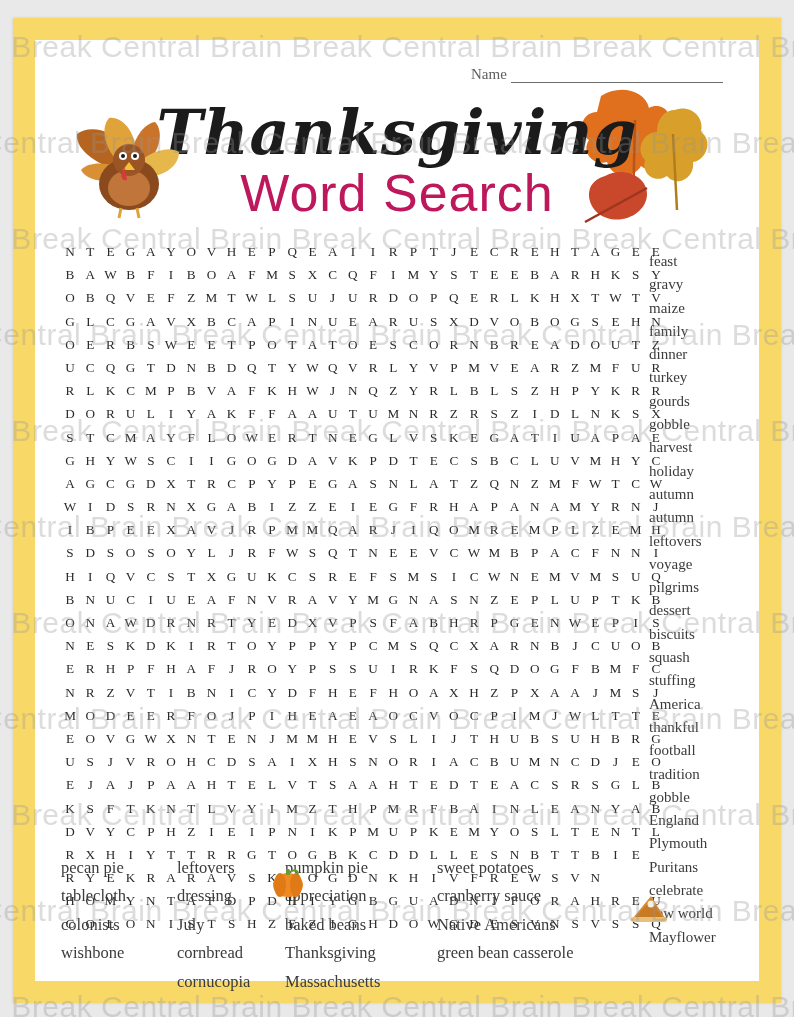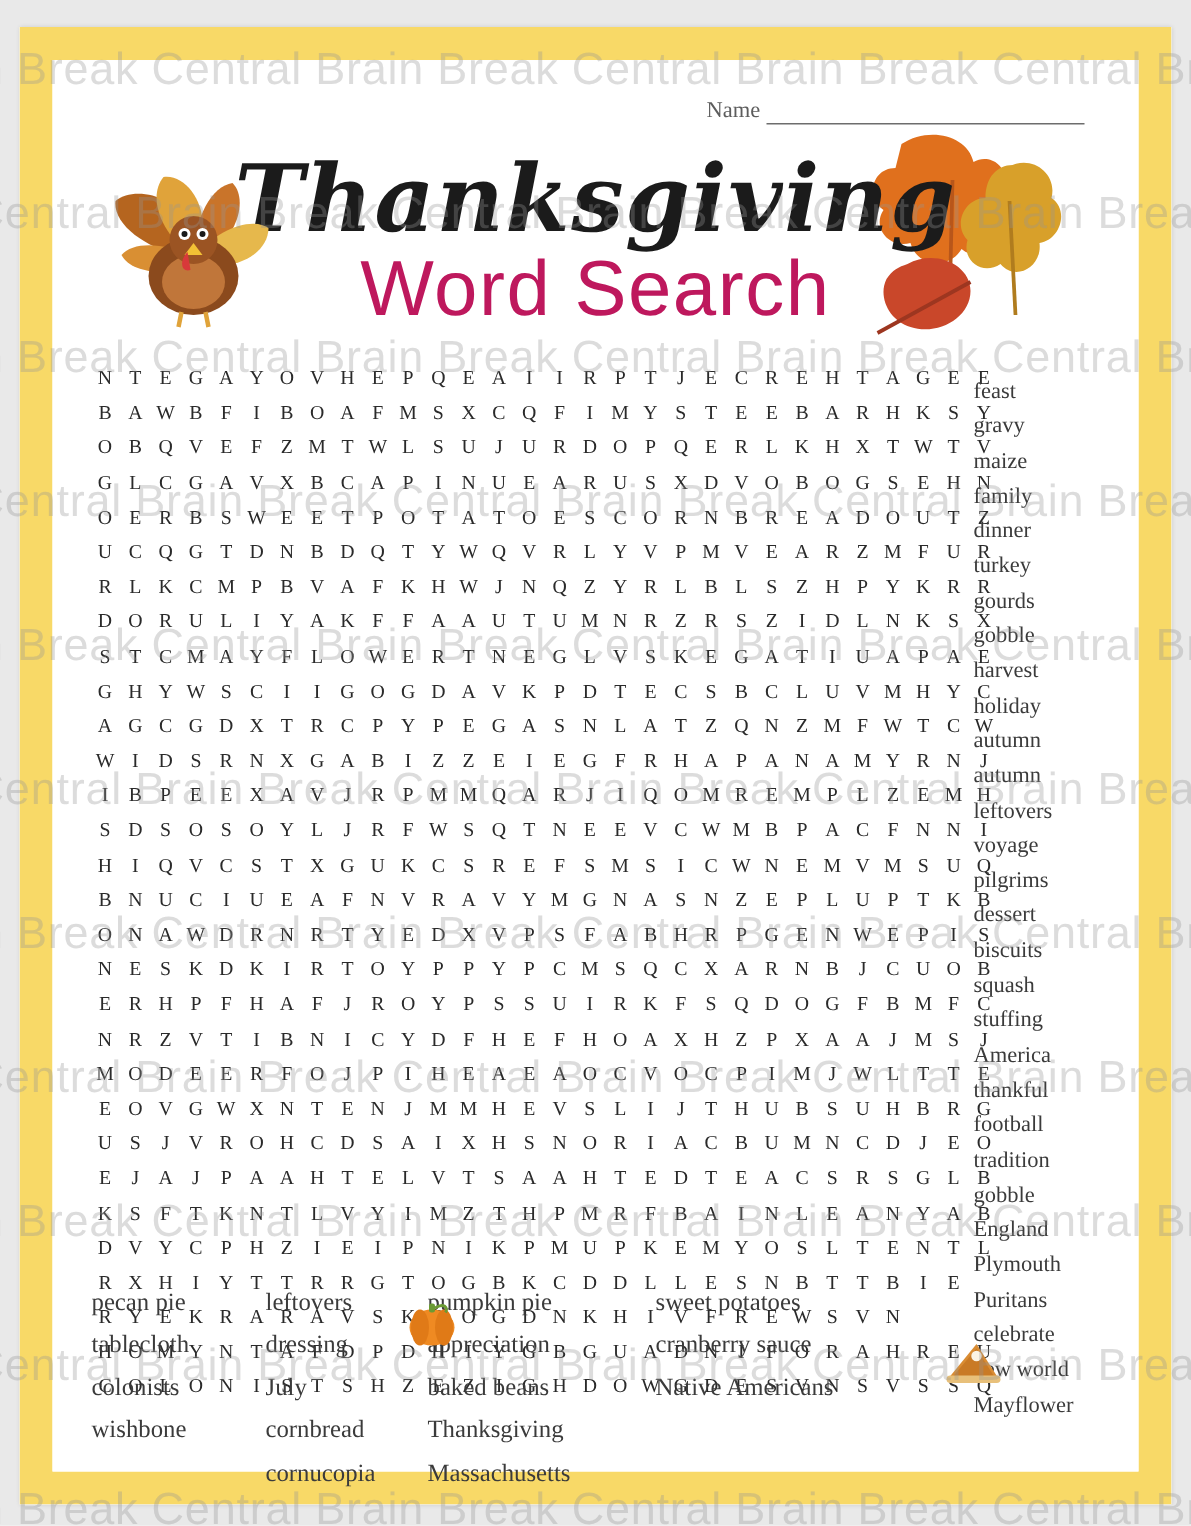--- a/index.html
+++ b/index.html
@@ -1263,20 +1263,21 @@
         <div>pumpkin pie</div>
         <div>appreciation</div>
         <div>baked beans</div>
         <div>Thanksgiving</div>
         <div>Massachusetts</div>
       </div>
     <div class="bw-col bw-c4">
         <div>sweet potatoes</div>
         <div>cranberry sauce</div>
         <div>Native Americans</div>
+        <div>green bean casserole</div>
       </div>
   </div>
 
   <div class="pumpkin">
     <svg viewBox="0 0 34 32" width="34" height="32">
       <ellipse cx="17" cy="19" rx="15" ry="12" fill="#ef8a22"></ellipse>
       <ellipse cx="9" cy="19" rx="6" ry="12" fill="#e07a17"></ellipse>
       <ellipse cx="25" cy="19" rx="6" ry="12" fill="#e07a17"></ellipse>
       <rect x="15" y="3" width="4" height="6" rx="1.5" fill="#6b9a33"></rect>
       <path d="M19 6 C 25 2, 28 6, 26 9" stroke="#6b9a33" stroke-width="2" fill="none"></path>

